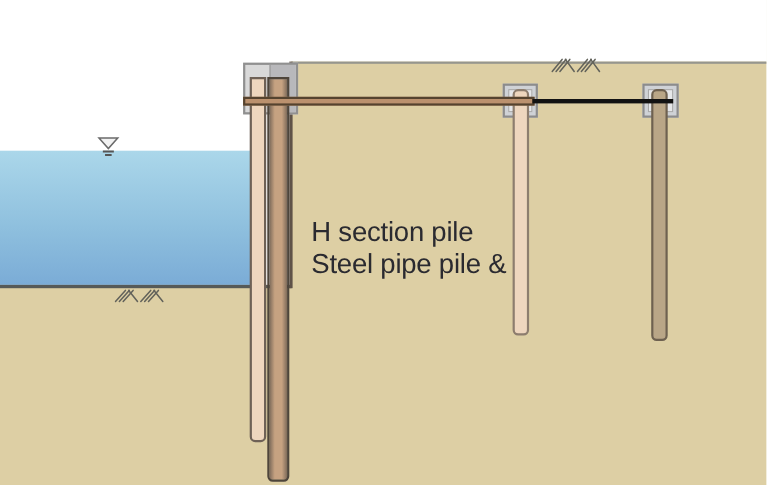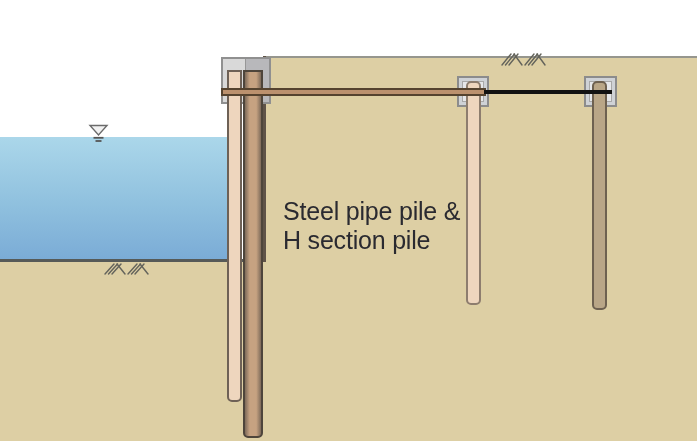--- a/index.html
+++ b/index.html
@@ -117,17 +117,17 @@
 
   <div class="abs wlevel">
     <svg width="23" height="20" viewBox="0 0 23 20">
       <polygon points="2,1.5 19,1.5 10.5,11" fill="#f2f2f2" stroke="#6b6b6b" stroke-width="1.4"></polygon>
       <line x1="5.5" y1="13.8" x2="15.5" y2="13.8" stroke="#555555" stroke-width="1.8"></line>
       <line x1="7.5" y1="17" x2="13.5" y2="17" stroke="#555555" stroke-width="1.8"></line>
     </svg>
   </div>
 
   <div class="abs caption">
+    <div>H section pile</div>
     <div>Steel pipe pile &amp;</div>
-    <div>H section pile</div>
   </div>
 
 </div>
 
 </body></html>

